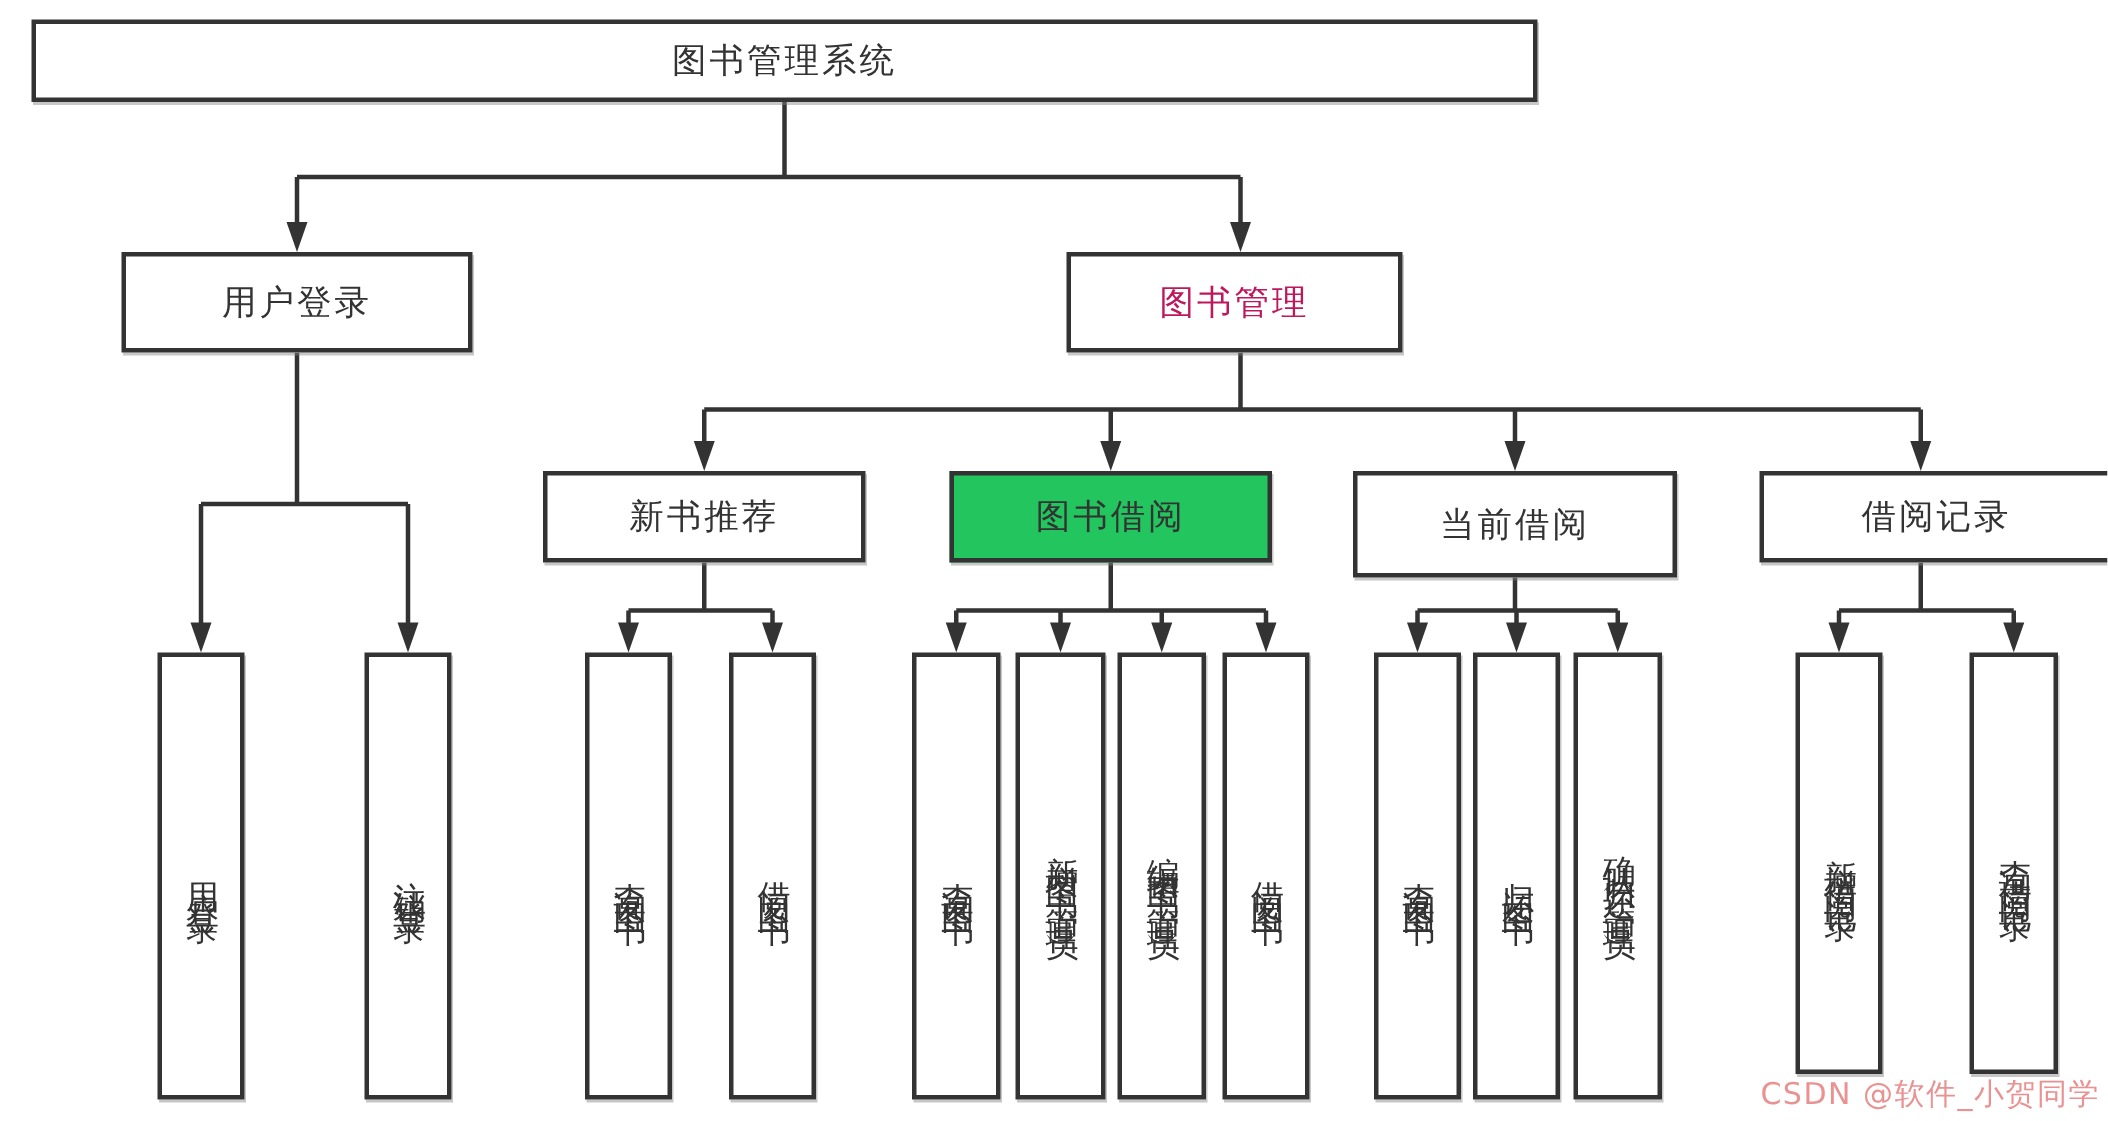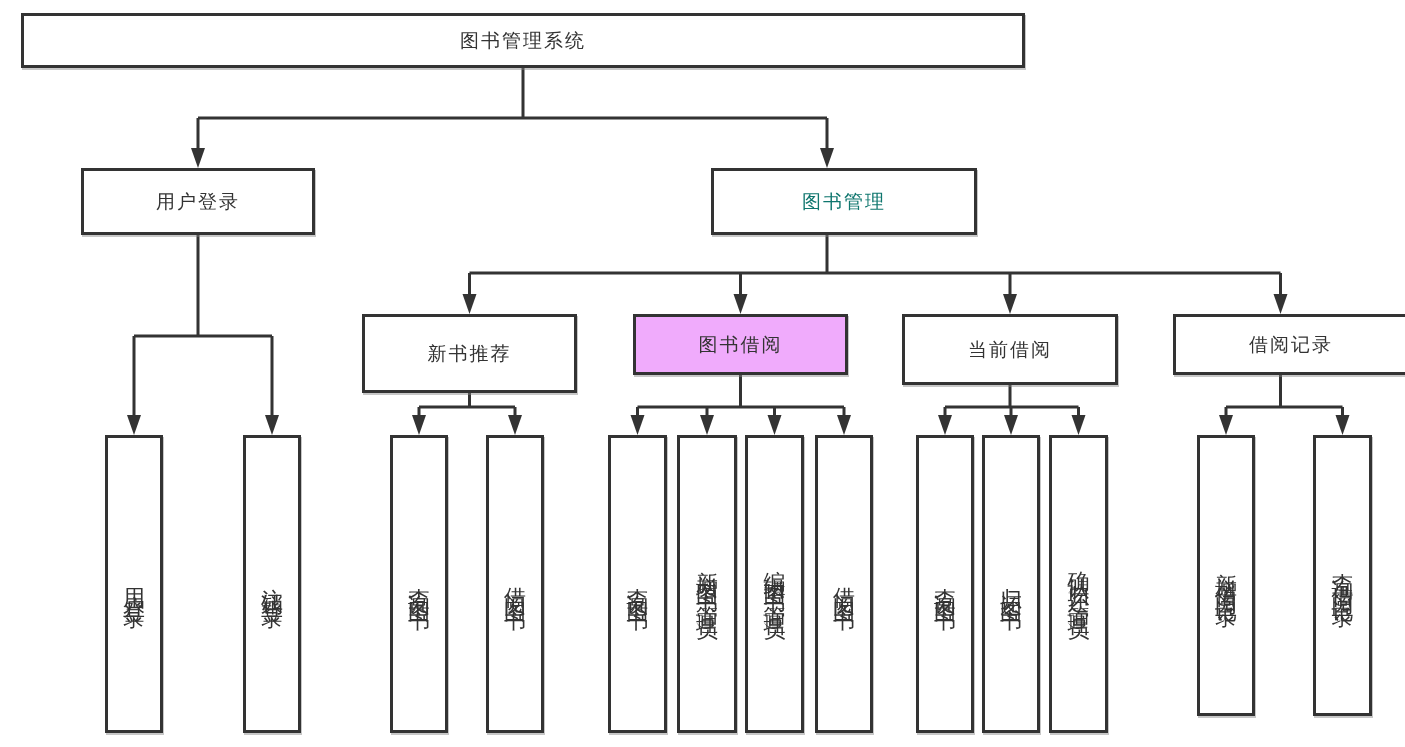--- a/index.html
+++ b/index.html
@@ -22,21 +22,21 @@
     box-sizing: border-box;
     background: #ffffff;
     border: 3px solid #333333;
     box-shadow: 1px 2px 0 rgba(130,130,130,0.45);
     display: flex;
     align-items: center;
     justify-content: center;
     color: #333333;
   }
   .node.h {
-    font-size: 19px;
+    font-size: 23px;
     letter-spacing: 2px;
     white-space: nowrap;
   }
   .node.v {
     font-size: 22px;
     line-height: 1;
     letter-spacing: 7px;
     writing-mode: vertical-rl;
     text-orientation: mixed;
   }
@@ -79,32 +79,33 @@
       <polygon points="1004,415 1018,415 1011,435" fill="#333333"></polygon>
       <polygon points="1071.5,415 1085.5,415 1078.5,435" fill="#333333"></polygon>
       <path d="M 1010 375 V 407 M 945 407 H 1078.5 M 945 407 V 417 M 1011 407 V 417 M 1078.5 407 V 417" stroke="#333333" stroke-width="3" fill="none"></path>
       <polygon points="1219,415 1233,415 1226,435" fill="#333333"></polygon>
       <polygon points="1335.5,415 1349.5,415 1342.5,435" fill="#333333"></polygon>
       <path d="M 1280.5 375 V 407 M 1226 407 H 1342.5 M 1226 407 V 417 M 1342.5 407 V 417" stroke="#333333" stroke-width="3" fill="none"></path>
     </svg>
   <div id="nodes">
       <div class="node h" style="left: 21px; top: 13px; width: 1004px; height: 55px; border-color: rgb(51, 51, 51); background: rgb(255, 255, 255); color: rgb(51, 51, 51);">图书管理系统</div>
       <div class="node h" style="left: 81px; top: 168px; width: 234px; height: 67px; border-color: rgb(51, 51, 51); background: rgb(255, 255, 255); color: rgb(51, 51, 51);">用户登录</div>
-      <div class="node h" style="left: 711px; top: 168px; width: 266px; height: 67px; border-color: rgb(51, 51, 51); background: rgb(255, 255, 255); color: #0f766e;">图书管理</div>
-      <div class="node h" style="left: 362px; top: 314px; width: 215px; height: 79px; border-color: rgb(51, 51, 51); background: rgb(255, 255, 255); color: rgb(51, 51, 51);">新书推荐</div>
-      <div class="node h" style="left: 633px; top: 314px; width: 215px; height: 61px; border-color: rgb(51, 51, 51); background: #f0abfc; color: rgb(51, 51, 51);">图书借阅</div>
+      <div class="node h" style="left: 711px; top: 168px; width: 224px; height: 67px; border-color: rgb(51, 51, 51); background: rgb(255, 255, 255); color: #be185d;">图书管理</div>
+      <div class="node h" style="left: 362px; top: 314px; width: 215px; height: 61px; border-color: rgb(51, 51, 51); background: rgb(255, 255, 255); color: rgb(51, 51, 51);">新书推荐</div>
+      <div class="node h" style="left: 633px; top: 314px; width: 215px; height: 61px; border-color: rgb(51, 51, 51); background: #22c55e; color: rgb(51, 51, 51);">图书借阅</div>
       <div class="node h" style="left: 902px; top: 314px; width: 216px; height: 71px; border-color: rgb(51, 51, 51); background: rgb(255, 255, 255); color: rgb(51, 51, 51);">当前借阅</div>
       <div class="node h" style="left: 1173px; top: 314px; width: 236px; height: 61px; border-color: rgb(51, 51, 51); background: rgb(255, 255, 255); color: rgb(51, 51, 51);">借阅记录</div>
       <div class="node v" style="left: 105px; top: 435px; width: 58px; height: 298px; border-color: rgb(51, 51, 51); background: rgb(255, 255, 255); color: rgb(51, 51, 51);">用户登录</div>
       <div class="node v" style="left: 243px; top: 435px; width: 58px; height: 298px; border-color: rgb(51, 51, 51); background: rgb(255, 255, 255); color: rgb(51, 51, 51);">注销登录</div>
       <div class="node v" style="left: 390px; top: 435px; width: 58px; height: 298px; border-color: rgb(51, 51, 51); background: rgb(255, 255, 255); color: rgb(51, 51, 51);">查询图书</div>
       <div class="node v" style="left: 486px; top: 435px; width: 58px; height: 298px; border-color: rgb(51, 51, 51); background: rgb(255, 255, 255); color: rgb(51, 51, 51);">借阅图书</div>
       <div class="node v" style="left: 608px; top: 435px; width: 59px; height: 298px; border-color: rgb(51, 51, 51); background: rgb(255, 255, 255); color: rgb(51, 51, 51);">查询图书</div>
       <div class="node v" style="left: 677px; top: 435px; width: 60px; height: 298px; border-color: rgb(51, 51, 51); background: rgb(255, 255, 255); color: rgb(51, 51, 51);">新增图书（管理员）</div>
       <div class="node v" style="left: 745px; top: 435px; width: 59px; height: 298px; border-color: rgb(51, 51, 51); background: rgb(255, 255, 255); color: rgb(51, 51, 51);">编辑图书（管理员）</div>
       <div class="node v" style="left: 815px; top: 435px; width: 58px; height: 298px; border-color: rgb(51, 51, 51); background: rgb(255, 255, 255); color: rgb(51, 51, 51);">借阅图书</div>
       <div class="node v" style="left: 916px; top: 435px; width: 58px; height: 298px; border-color: rgb(51, 51, 51); background: rgb(255, 255, 255); color: rgb(51, 51, 51);">查询图书</div>
       <div class="node v" style="left: 982px; top: 435px; width: 58px; height: 298px; border-color: rgb(51, 51, 51); background: rgb(255, 255, 255); color: rgb(51, 51, 51);">归还图书</div>
       <div class="node v" style="left: 1049px; top: 435px; width: 59px; height: 298px; border-color: rgb(51, 51, 51); background: rgb(255, 255, 255); color: rgb(51, 51, 51);">确认归还（管理员）</div>
       <div class="node v" style="left: 1197px; top: 435px; width: 58px; height: 281px; border-color: rgb(51, 51, 51); background: rgb(255, 255, 255); color: rgb(51, 51, 51);">新增借阅记录</div>
       <div class="node v" style="left: 1313px; top: 435px; width: 59px; height: 281px; border-color: rgb(51, 51, 51); background: rgb(255, 255, 255); color: rgb(51, 51, 51);">查询借阅记录</div>
     </div>
+  <div class="watermark">CSDN @软件_小贺同学</div>
 </div>
 
 </body></html>

